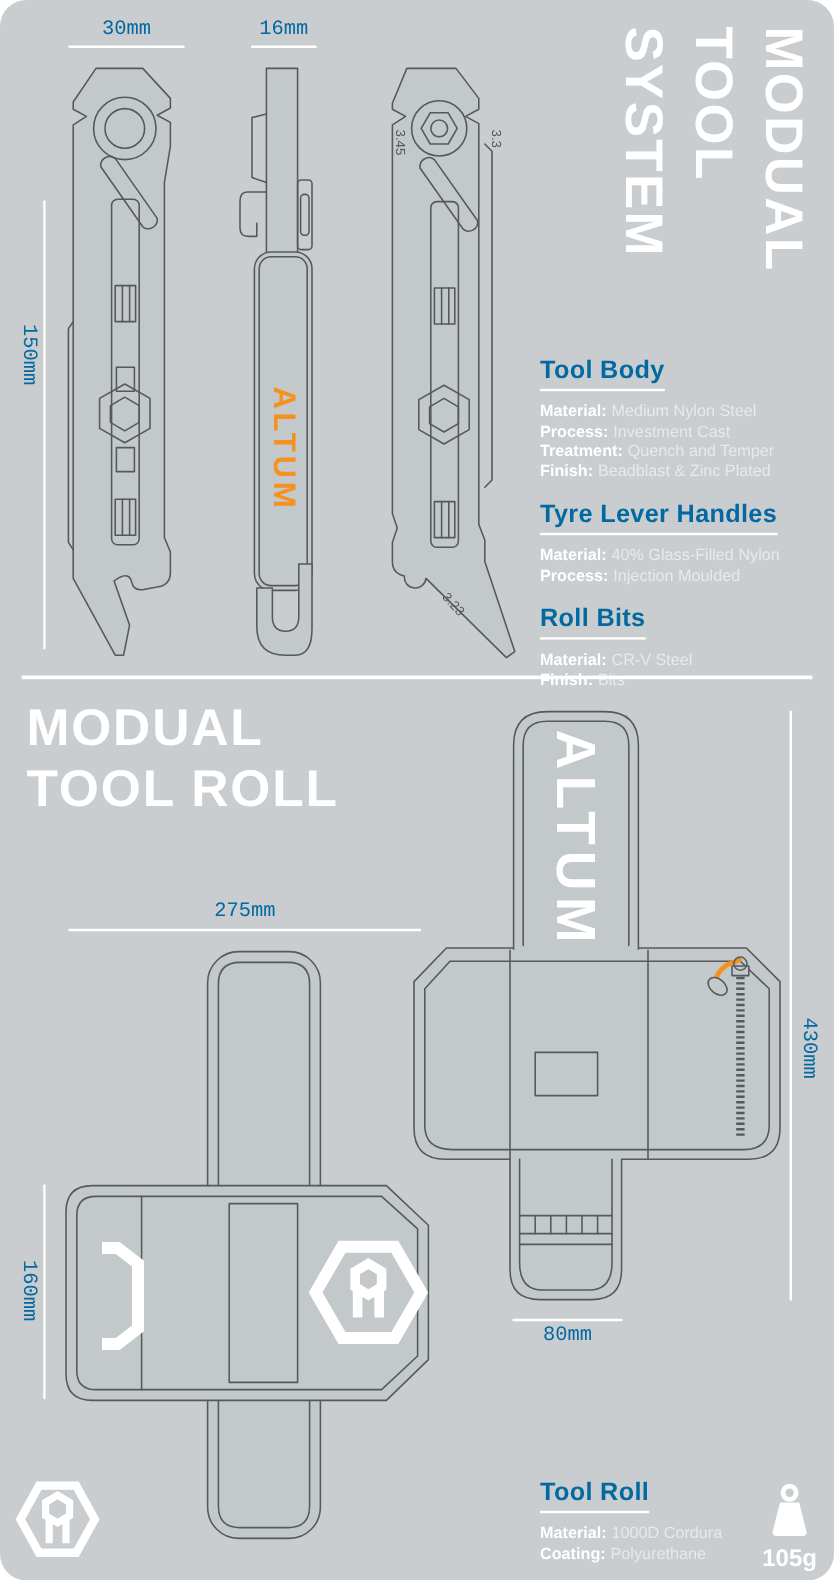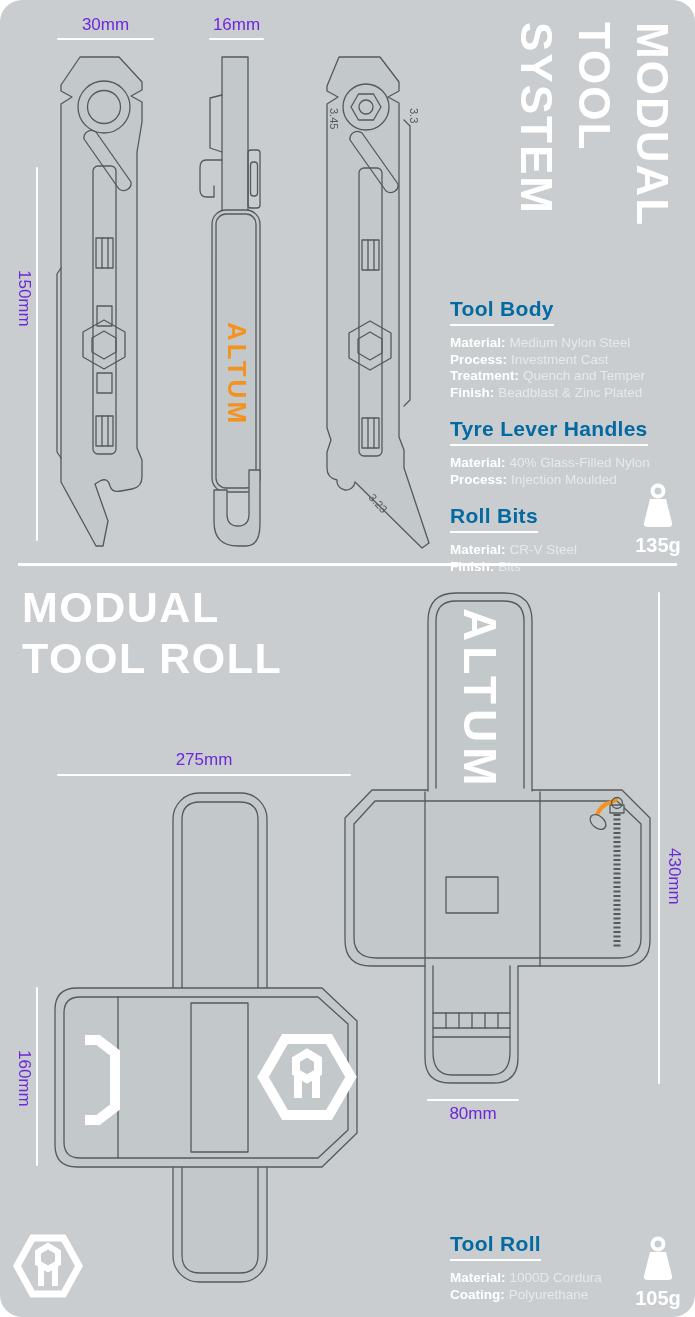--- a/index.html
+++ b/index.html
@@ -1,18 +1,18 @@
 <!DOCTYPE html>
 <html><head>
 <meta charset="utf-8">
 <style>
   html,body{margin:0;padding:0;background:#fff;font-family:"Liberation Sans",sans-serif;}
   .card{position:relative;width:695px;height:1317px;background:#C9CDD0;border-radius:22px;overflow:hidden;}
   .layer{position:absolute;}
-  .dim{position:absolute;color:#6d28d9;font-size:17px;text-align:center;white-space:nowrap;}
+  .dim{position:absolute;color:#0369a1;font-size:17px;text-align:center;white-space:nowrap;font-family:Liberation Mono, monospace;}
   .vdim{writing-mode:vertical-rl;}
   .vtitle{position:absolute;top:22px;right:14px;writing-mode:vertical-rl;color:#fff;
           font-size:44px;font-weight:bold;letter-spacing:2px;line-height:58px;}
   .btitle{position:absolute;left:22px;top:582px;color:#fff;font-size:43px;font-weight:bold;
           letter-spacing:1.5px;line-height:51px;white-space:pre-line;}
   .specs{position:absolute;left:450px;width:246px;}
   .specs.top-specs{top:297px;}
   .specs.bottom-specs{top:1232px;}
   .spec-h{display:inline-block;font-size:21px;font-weight:bold;color:#0369a1;letter-spacing:.3px;
           border-bottom:2px solid #fff;padding-bottom:3px;margin:0;}
@@ -118,27 +118,20 @@
       <div class="spec-row"><span class="lbl">Material:</span><span>40% Glass-Filled Nylon</span></div>
       <div class="spec-row"><span class="lbl">Process:</span><span>Injection Moulded</span></div>
     </div>
     <h3 class="spec-h">Roll Bits</h3>
     <div class="spec-rows">
       <div class="spec-row"><span class="lbl">Material:</span><span>CR-V Steel</span></div>
       <div class="spec-row"><span class="lbl">Finish:</span><span>Bits</span></div>
     </div>
   </div>
 
-  <div class="weight w1">
-    <svg width="40" height="46" viewBox="0 0 40 46">
-      <circle cx="20" cy="8" r="5.5" stroke="#fff" stroke-width="4" fill="none"></circle>
-      <path d="M12,16 H28 L34,40 Q35,44 30,44 H10 Q5,44 6,40 Z" fill="#fff"></path>
-    </svg>
-    <div class="wlabel">135g</div>
-  </div>
 
   <div class="divider"></div>
 
   <div class="btitle">MODUAL
 TOOL ROLL</div>
 
   <svg class="layer" style="left:0;top:565px" width="695" height="752" viewBox="0 565 695 752">
     <g stroke="#55595C" stroke-width="1.3" fill="none" stroke-linejoin="round" stroke-linecap="round">
 
       <g>

